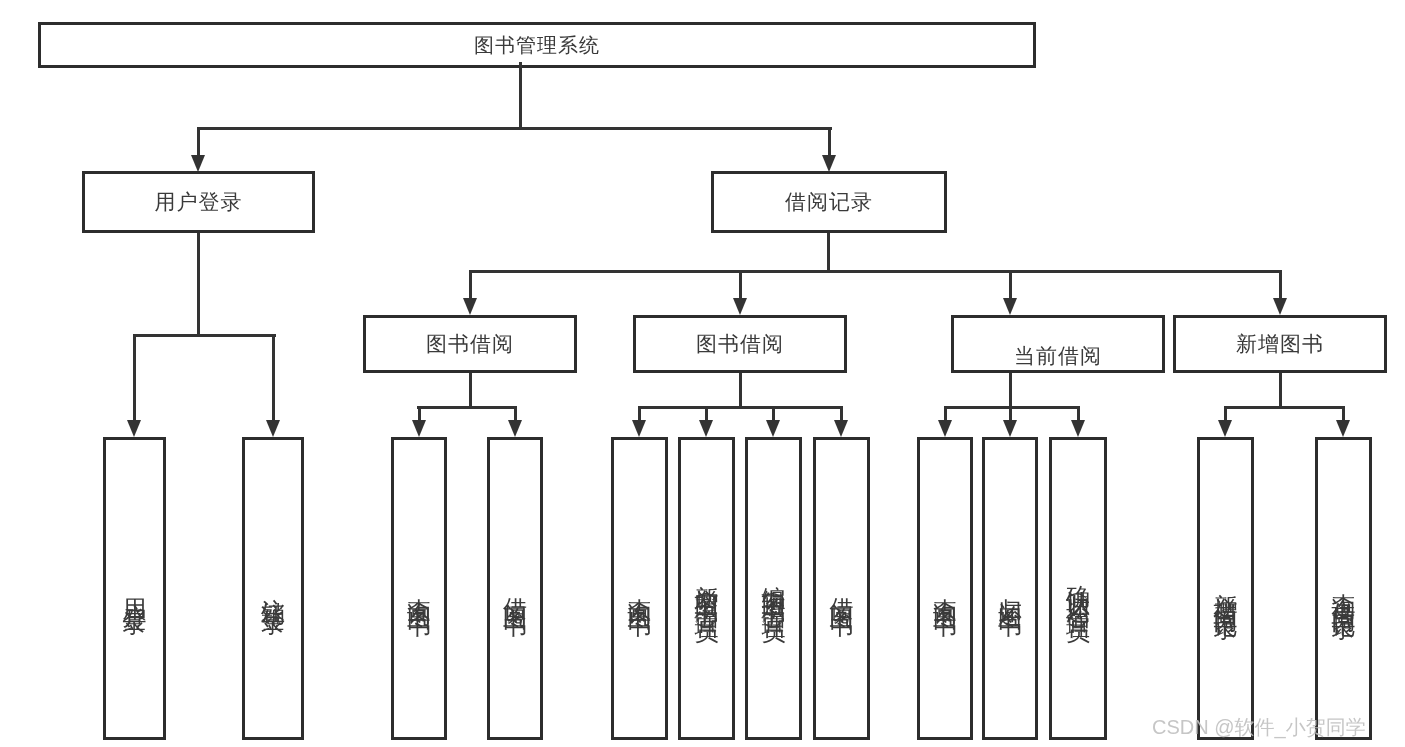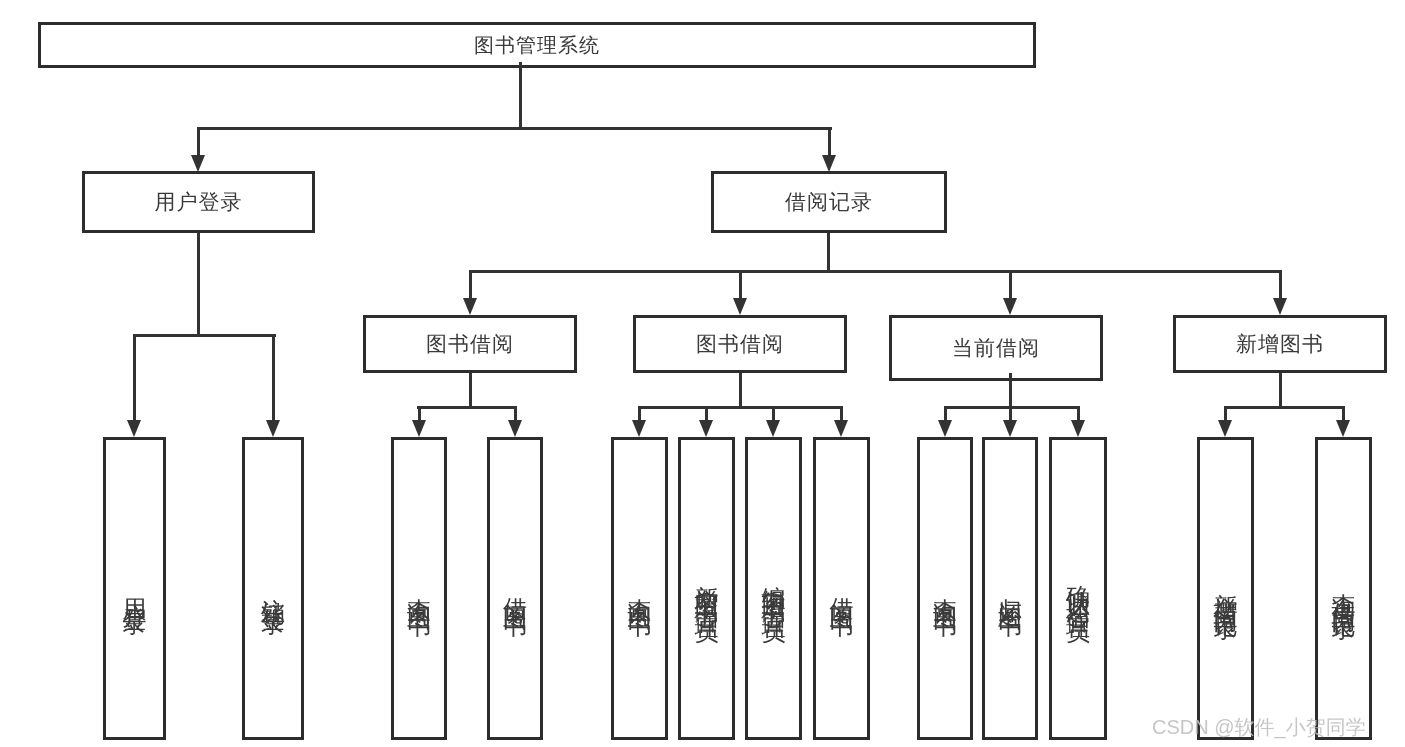--- a/index.html
+++ b/index.html
@@ -70,21 +70,21 @@
 <div class="box" style="left:711px; top:171px; width:236px; height:62px;">
   <span class="hlabel">借阅记录</span>
 </div>
 
 <div class="box" style="left:363px; top:315px; width:214px; height:58px;">
   <span class="hlabel">图书借阅</span>
 </div>
 <div class="box" style="left:633px; top:315px; width:214px; height:58px;">
   <span class="hlabel">图书借阅</span>
 </div>
-<div class="box" style="left:889px; top:315px; width:214px; height:66px;">
+<div class="box" style="left:951px; top:315px; width:214px; height:58px;align-items:flex-end;">
   <span class="hlabel">当前借阅</span>
 </div>
 <div class="box" style="left:1173px; top:315px; width:214px; height:58px;">
   <span class="hlabel">新增图书</span>
 </div>
 
 <div class="box" style="left:103px; top:437px; width:63px; height:303px;">
   <span class="vtext">用户登录</span>
 </div>
 <div class="box" style="left:242px; top:437px; width:62px; height:303px;">

